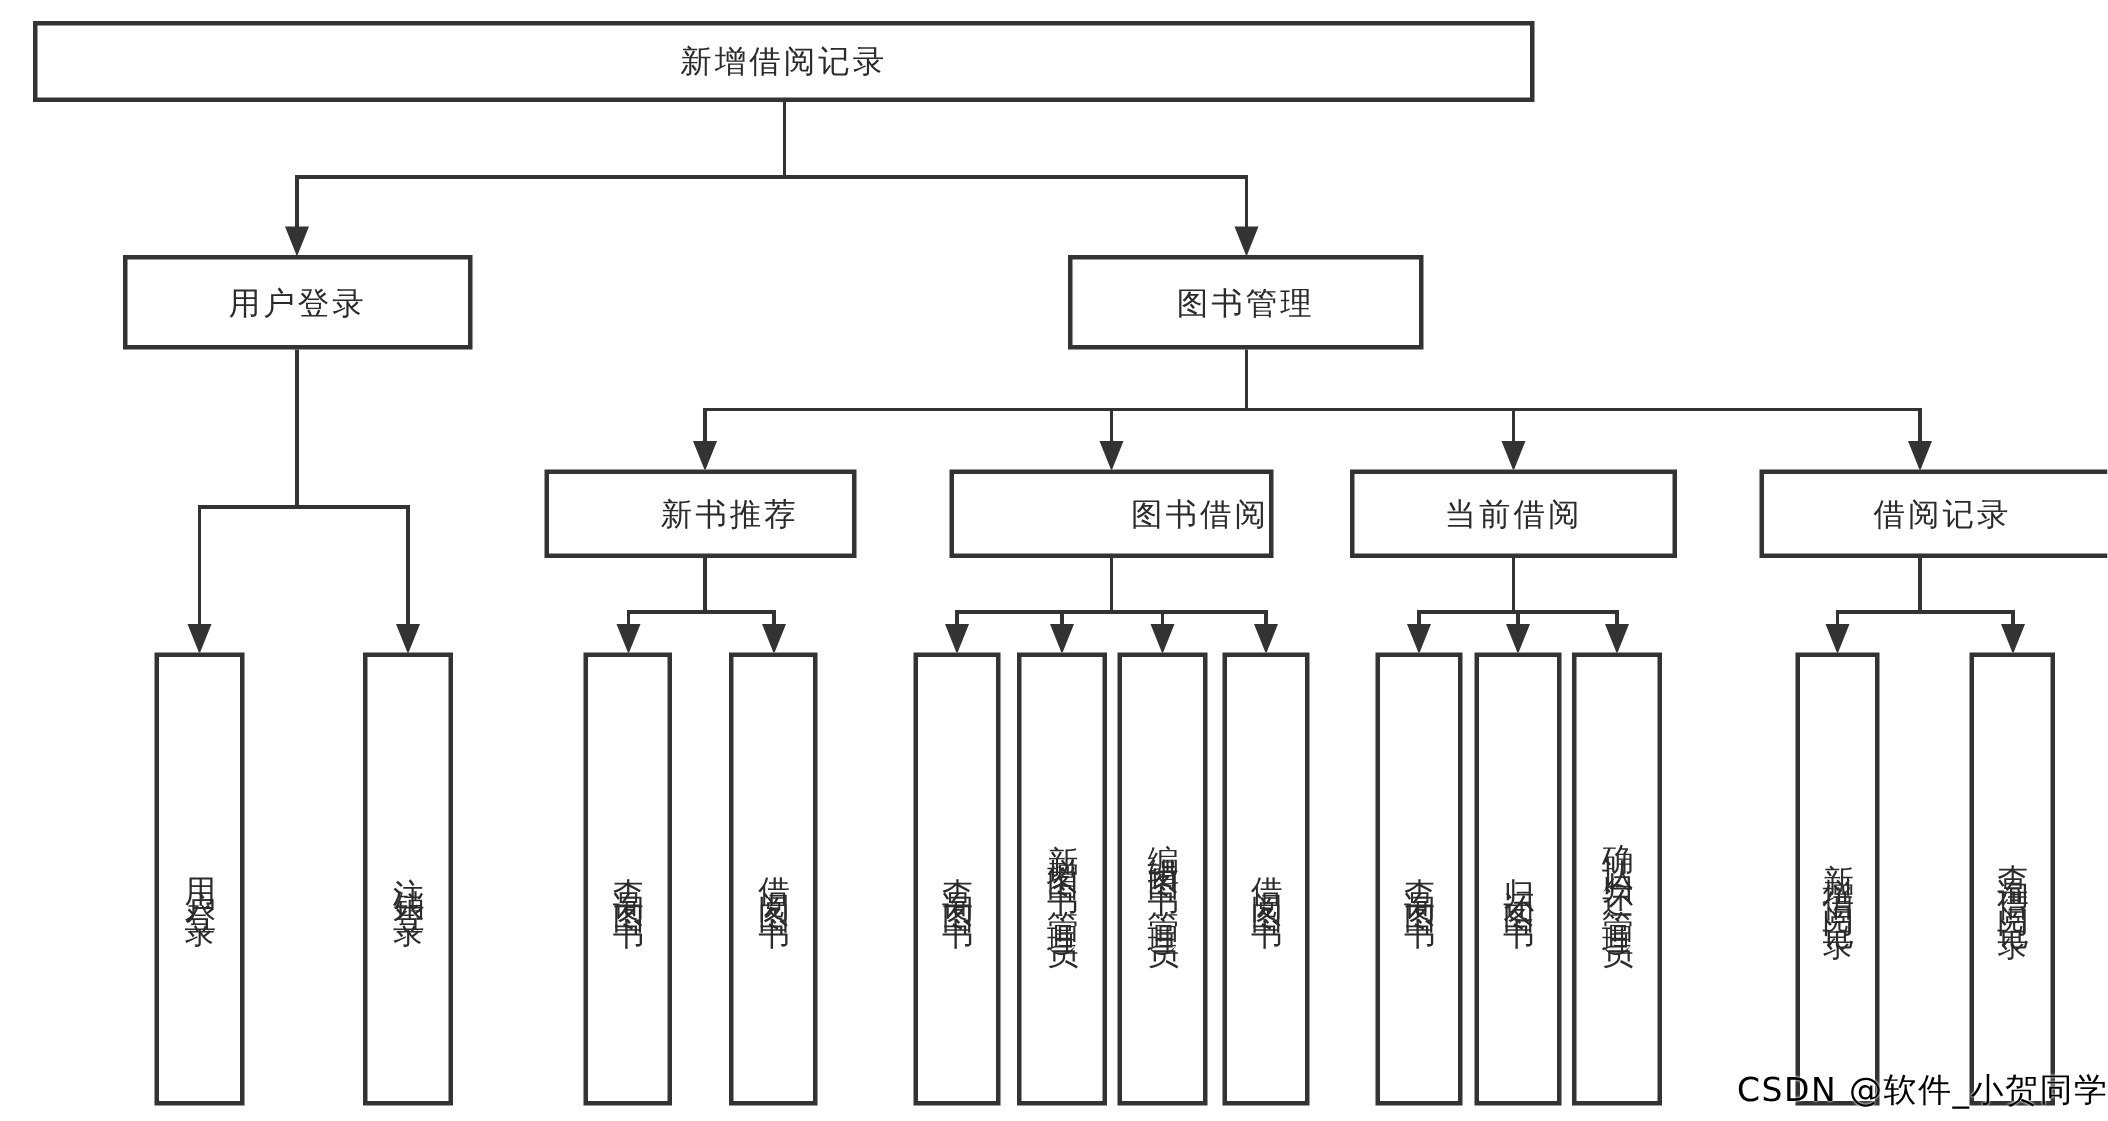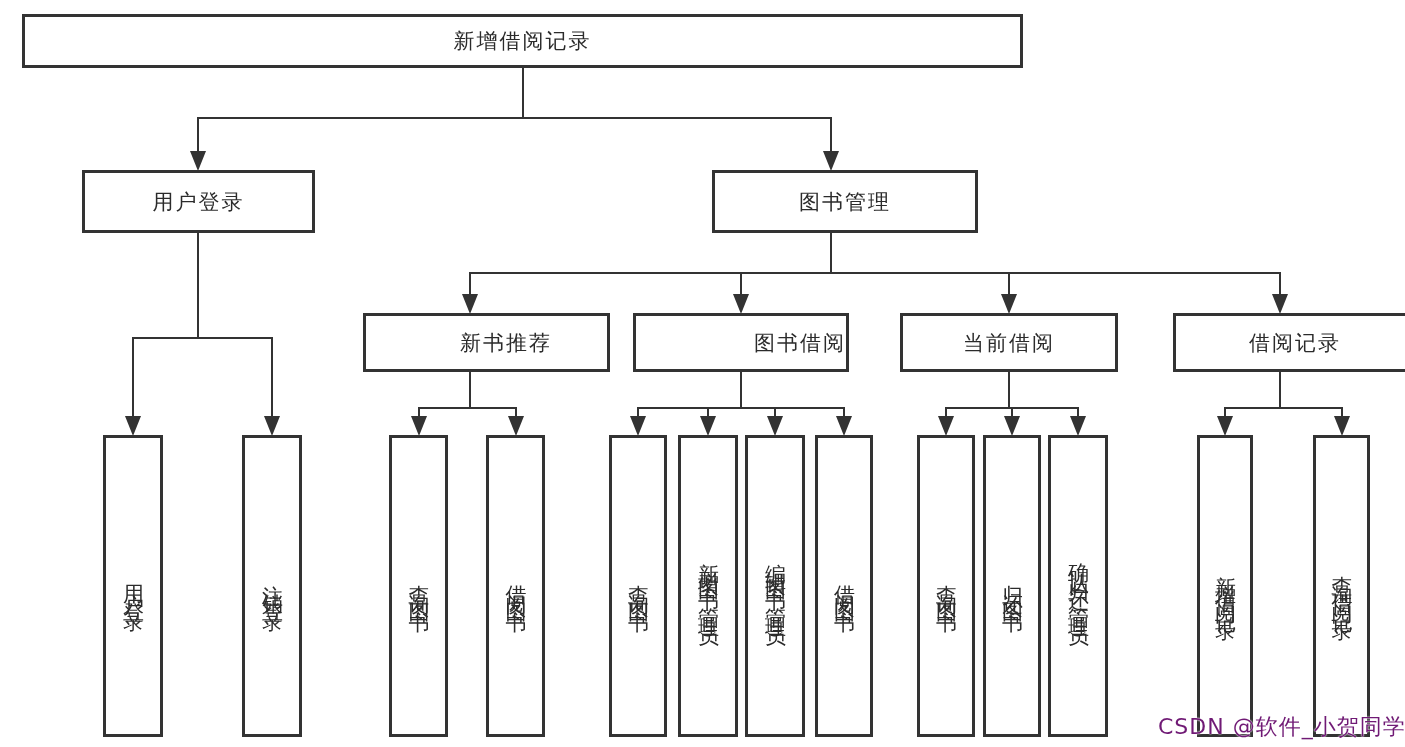--- a/index.html
+++ b/index.html
@@ -39,21 +39,21 @@
     line-height: 1;
     letter-spacing: 9px;
     white-space: nowrap;
   }
   .watermark {
     position: absolute;
     left: 1158px;
     top: 712px;
     width: 245px;
     font-size: 22px;
-    color: #701a75;
+    color: #000000;
     text-shadow: 0 0 2px #ffffff, 0 0 1px #ffffff;
     white-space: nowrap;
     letter-spacing: 1px;
   }
 </style>
 </head>
 <body>
 
 <div class="stage">
 
@@ -126,25 +126,25 @@
     </g>
   </svg>
 
   <div class="node" style="left:22px; top:14px; width:1001px; height:54px;">
     <span class="h-label">新增借阅记录</span>
   </div>
 
   <div class="node" style="left:82px; top:170px; width:233px; height:63px;">
     <span class="h-label">用户登录</span>
   </div>
-  <div class="node" style="left:712px; top:170px; width:266px; height:63px;">
+  <div class="node" style="left:712px; top:170px; width:237px; height:63px;">
     <span class="h-label">图书管理</span>
   </div>
 
-  <div class="node" style="left:363px; top:313px; width:247px; height:59px;padding-left:39px;">
+  <div class="node" style="left:363px; top:313px; width:208px; height:59px;padding-left:39px;">
     <span class="h-label">新书推荐</span>
   </div>
   <div class="node" style="left:633px; top:313px; width:216px; height:59px;justify-content:flex-end;">
     <span class="h-label">图书借阅</span>
   </div>
   <div class="node" style="left:900px; top:313px; width:218px; height:59px;align-items:center;">
     <span class="h-label">当前借阅</span>
   </div>
   <div class="node" style="left:1173px; top:313px; width:244px; height:59px;">
     <span class="h-label">借阅记录</span>

